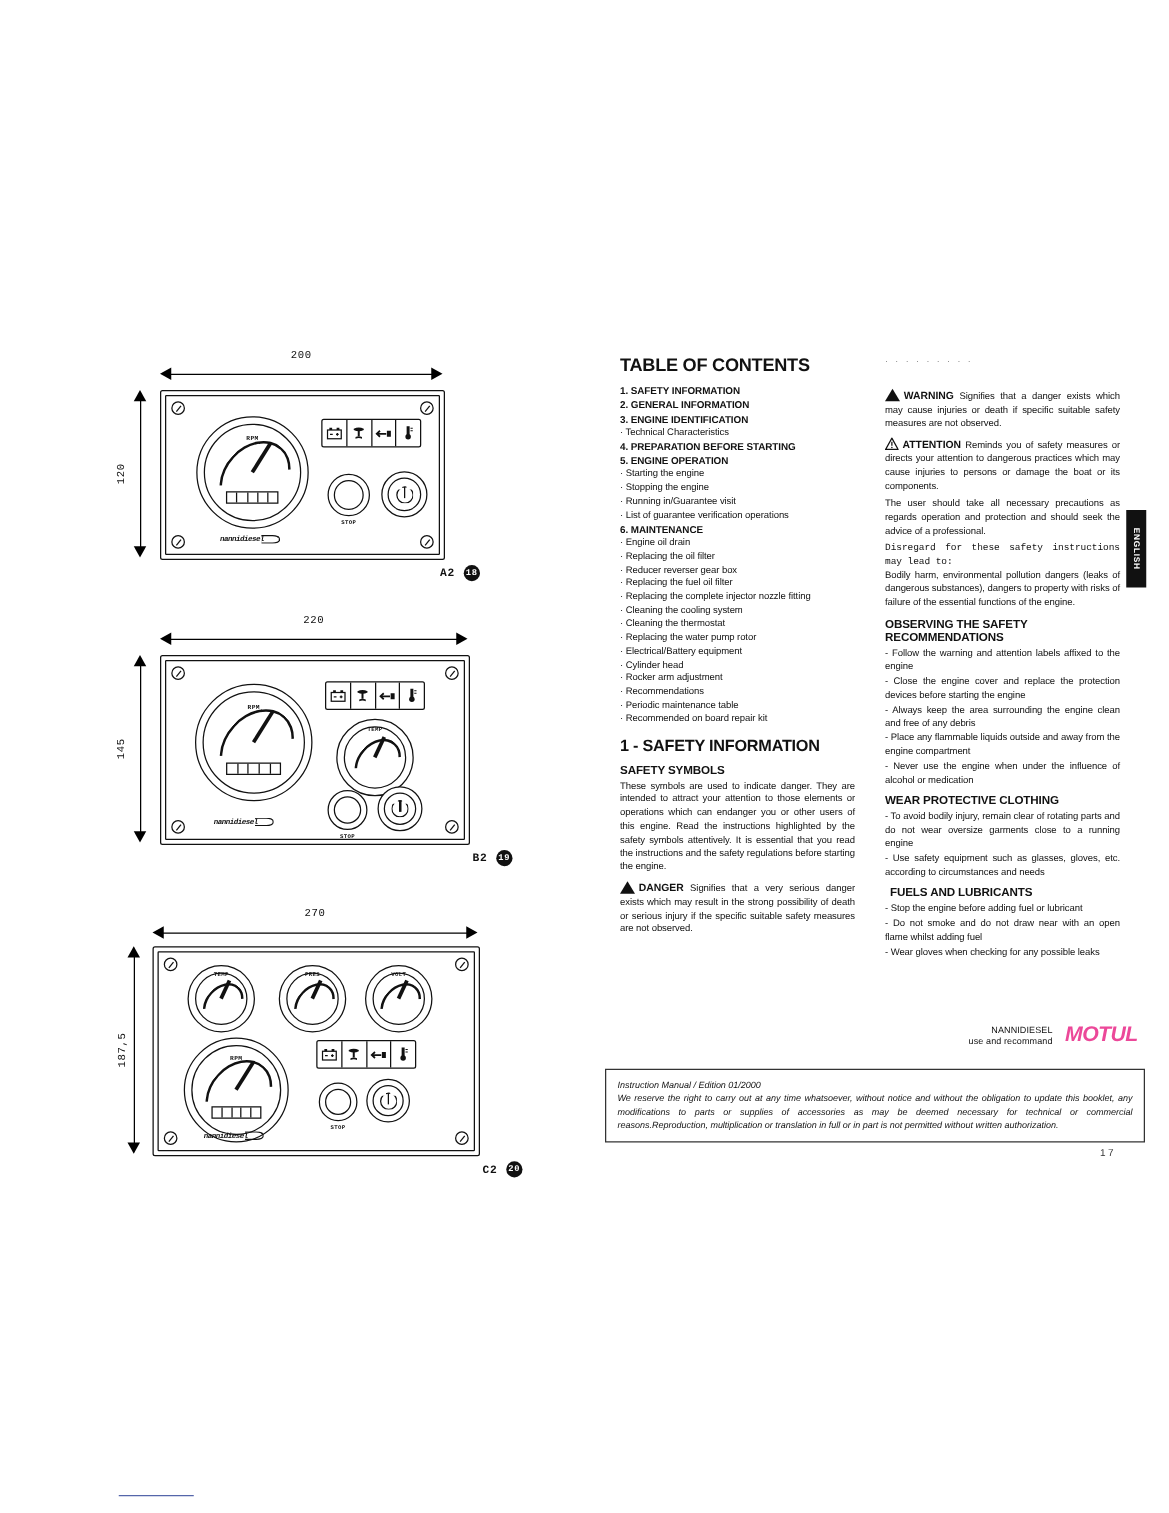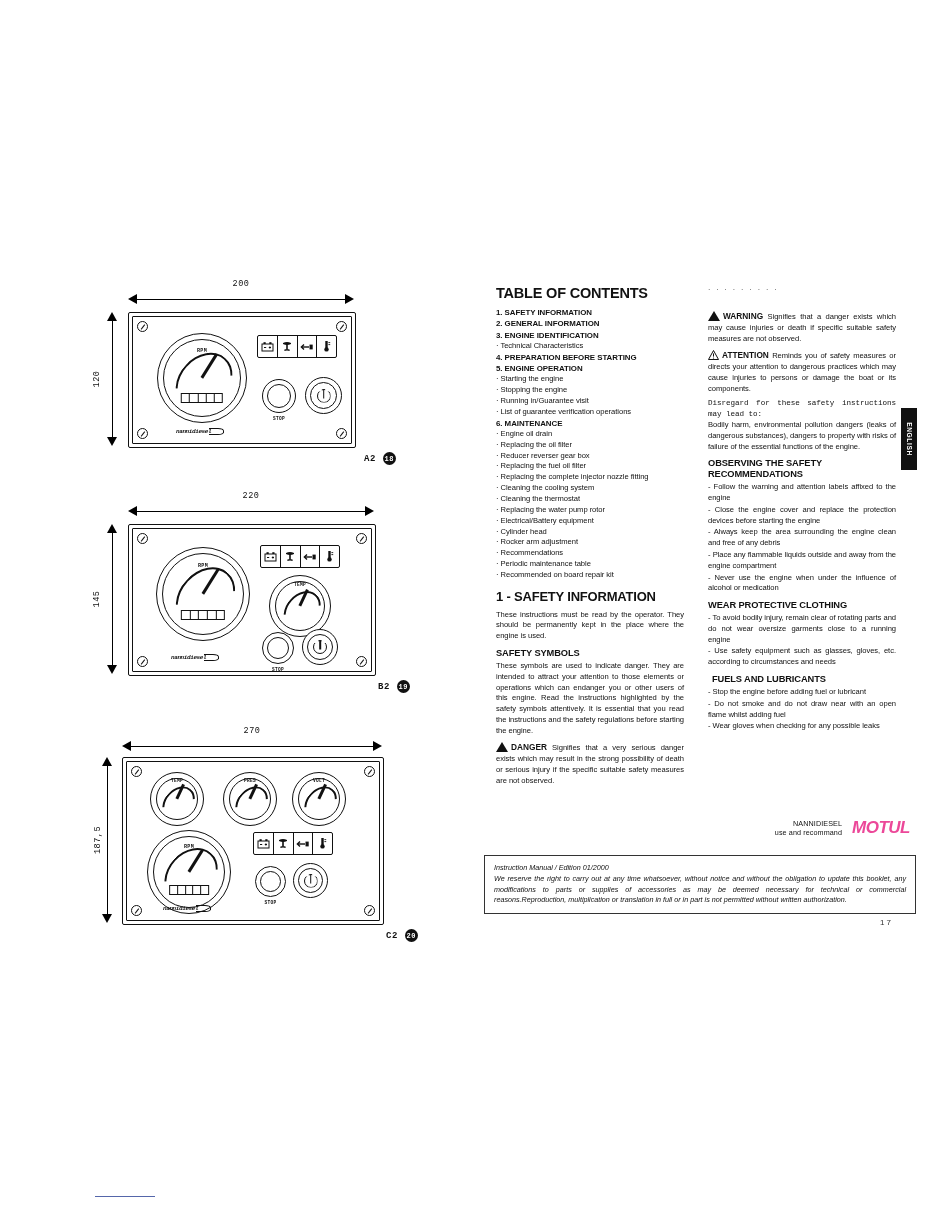--- a/index.html
+++ b/index.html
@@ -239,21 +239,21 @@
             <span class="sym"></span>
             <span class="bar"></span>
         </div>
 
         <div class="brand" style="left:47px;bottom:12px;">
           <span class="wordmark">nannidiesel</span>
           <span class="tail"></span>
         </div>
       </div>
 
-      <div class="panel-tag" style="left:304px;top:172px;">
+      <div class="panel-tag" style="left:292px;top:172px;">
         <span>A2</span>
         <span class="num">18</span>
       </div>
     </div>
 
     <div class="panel-block" style="height:215px;">
       <div class="dim-h" style="left:68px;top:12px;width:246px;">
         <span class="arrow-l"></span>
           <span class="line"></span>
           <span class="arrow-r"></span>
@@ -488,21 +488,20 @@
         <li class="minor">Replacing the water pump rotor</li>
         <li class="minor">Electrical/Battery equipment</li>
         <li class="minor">Cylinder head</li>
         <li class="minor">Rocker arm adjustment</li>
         <li class="minor">Recommendations</li>
         <li class="minor">Periodic maintenance table</li>
         <li class="minor">Recommended on board repair kit</li>
       </ul>
 
       <h2 class="sec">1 - SAFETY INFORMATION</h2>
-      <p class="body">These instructions must be read by the operator. They should be permanently kept in the place where the engine is used.</p>
       <h3 class="sub">SAFETY SYMBOLS</h3>
       <p class="body">These symbols are used to indicate danger. They are intended to attract your attention to those elements or operations which can endanger you or other users of this engine. Read the instructions highlighted by the safety symbols attentively. It is essential that you read the instructions and the safety regulations before starting the engine.</p>
 
       <div class="symblock">
         <span class="tri-solid"></span><span class="kw">DANGER</span> <span>Signifies that a very serious danger exists which may result in the strong possibility of death or serious injury if the specific suitable safety measures are not observed.</span>
       </div>
     </div>
 
     <div class="col right">
       <div class="dots">· · · · · · ·   · ·</div>
@@ -512,20 +511,21 @@
       </div>
 
       <div class="symblock">
         <span class="tri-open"><svg width="11" height="10" viewBox="0 0 11 10">
               <polygon points="5.5,0.5 10.5,9.5 0.5,9.5" fill="none" stroke="#111" stroke-width="1"></polygon>
               <line x1="5.5" y1="3.4" x2="5.5" y2="6.6" stroke="#111" stroke-width="1"></line>
               <circle cx="5.5" cy="8" r="0.6" fill="#111"></circle>
             </svg></span><span class="kw">ATTENTION</span> <span>Reminds you of safety measures or directs your attention to dangerous practices which may cause injuries to persons or damage the boat or its components.</span>
       </div>
 
+      <p class="body">The user should take all necessary precautions as regards operation and protection and should seek the advice of a professional.</p>
       <p class="body nopad">Disregard for these safety instructions may lead to:</p>
       <p class="body">Bodily harm, environmental pollution dangers (leaks of dangerous substances), dangers to property with risks of failure of the essential functions of the engine.</p>
 
       <h3 class="sub">OBSERVING THE SAFETY RECOMMENDATIONS</h3>
       <ul class="dash">
         <li>- Follow the warning and attention labels affixed to the engine</li>
         <li>- Close the engine cover and replace the protection devices before starting the engine</li>
         <li>- Always keep the area surrounding the engine clean and free of any debris</li>
         <li>- Place any flammable liquids outside and away from the engine compartment</li>
         <li>- Never use the engine when under the influence of alcohol or medication</li>

